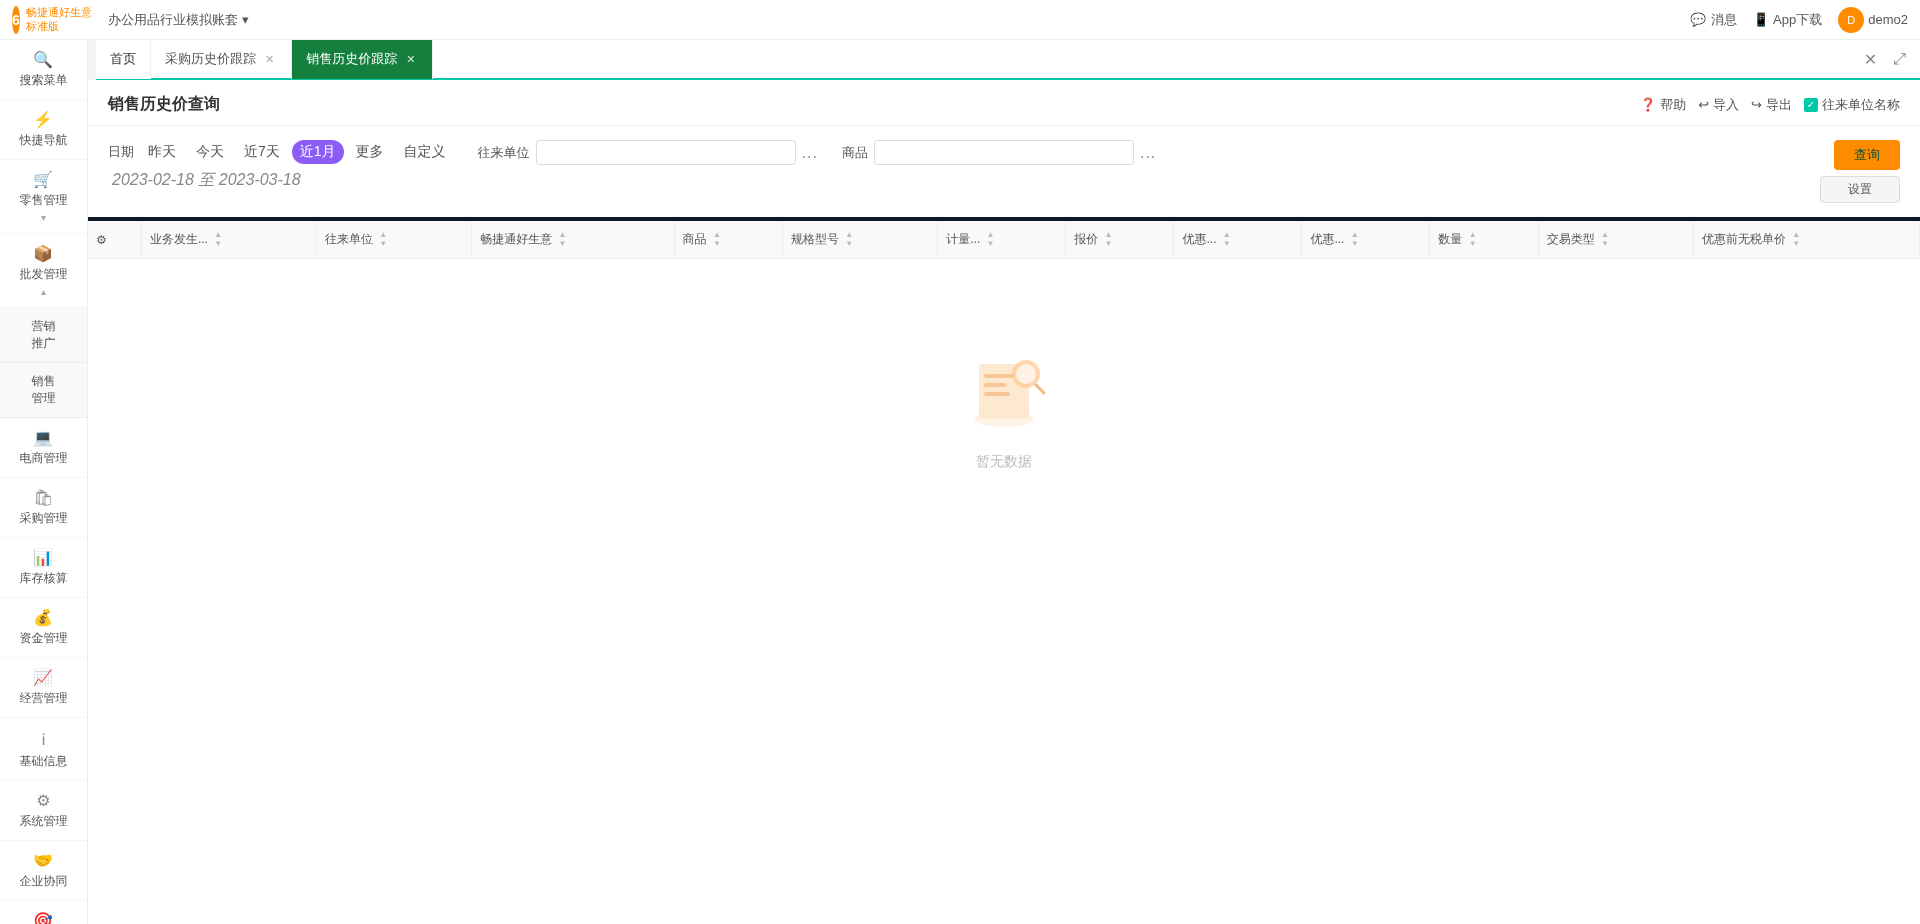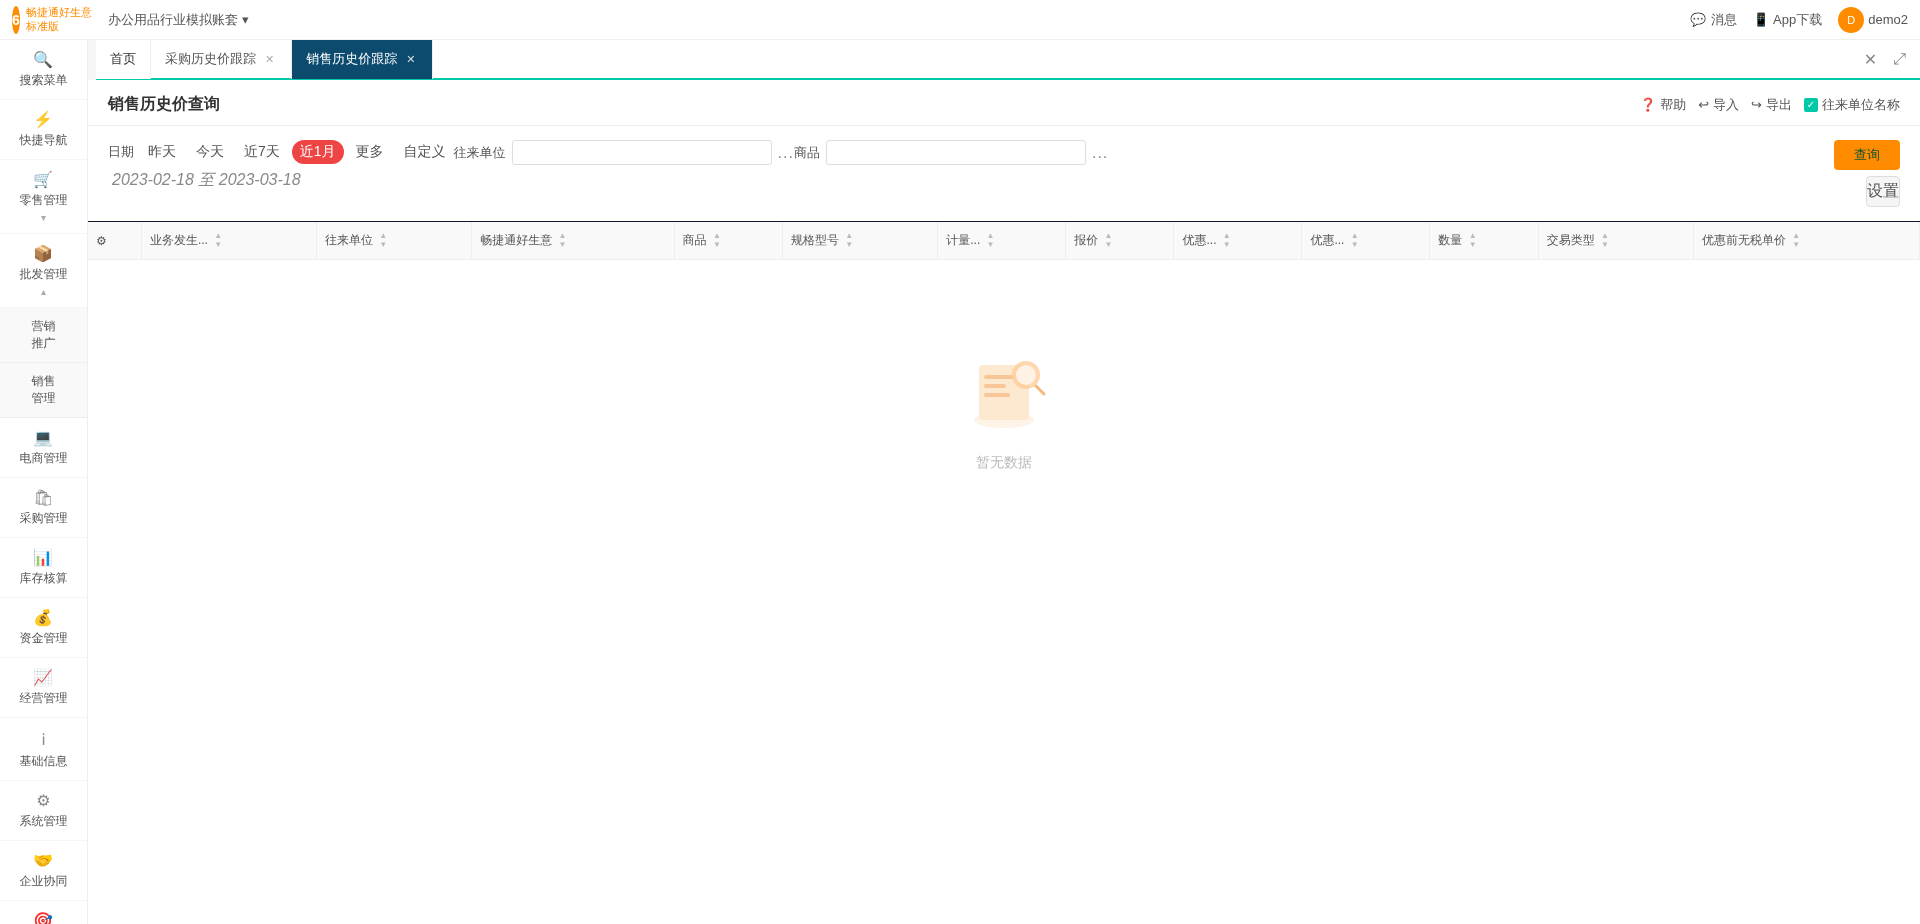--- a/index.html
+++ b/index.html
@@ -143,21 +143,21 @@
       display: flex;
       align-items: center;
       gap: 6px;
       cursor: pointer;
       font-size: 13px;
       color: #555;
       border-right: 1px solid #eee;
       white-space: nowrap;
     }
     .tab.active {
-      background: #0c4a6e;
+      background: #15803d;
       color: #fff;
     }
     .tab .close-btn {
       font-size: 11px;
       color: #aaa;
       cursor: pointer;
       padding: 1px 3px;
       border-radius: 2px;
     }
     .tab.active .close-btn { color: rgba(255,255,255,0.8); }
@@ -234,22 +234,23 @@
       justify-content: center;
       color: white;
       font-size: 10px;
     }
 
     
     .filter-area {
       padding: 14px 20px;
       display: flex;
       align-items: flex-start;
+      gap: 24px;
       flex-wrap: wrap;
-      border-bottom: 1px solid #0f172a;
+      border-bottom: 4px solid #0f172a;
     }
     .filter-group {
       display: flex;
       align-items: center;
       gap: 6px;
     }
     .filter-label {
       color: #555;
       font-size: 13px;
       white-space: nowrap;
@@ -260,21 +261,21 @@
       gap: 4px;
     }
     .date-pill {
       padding: 3px 8px;
       border-radius: 3px;
       font-size: 14px;
       cursor: pointer;
       color: #555;
     }
     .date-pill.active {
-      background: #ef4444;
+      background: #8b5cf6;
       color: white;
       border-radius: 12px;
     }
     .date-range {
       font-size: 16px;
       color: #888;
       margin-left: 4px;
       font-style: italic;
     }
     .filter-input-group {
@@ -310,24 +311,24 @@
       padding: 6px 20px;
       border-radius: 4px;
       cursor: pointer;
       font-size: 13px;
       font-family: inherit;
     }
     .btn-settings {
       background: #f5f5f5;
       color: #555;
       border: 1px solid #ddd;
-      padding: 4px 0;
+      padding: 4px 27px;
       border-radius: 4px;
       cursor: pointer;
-      font-size: 16px;
+      font-size: 12px;
       font-family: inherit;
     }
 
     
     .table-container {
       padding: 0;
     }
     .data-table {
       width: 100%;
       border-collapse: collapse;

